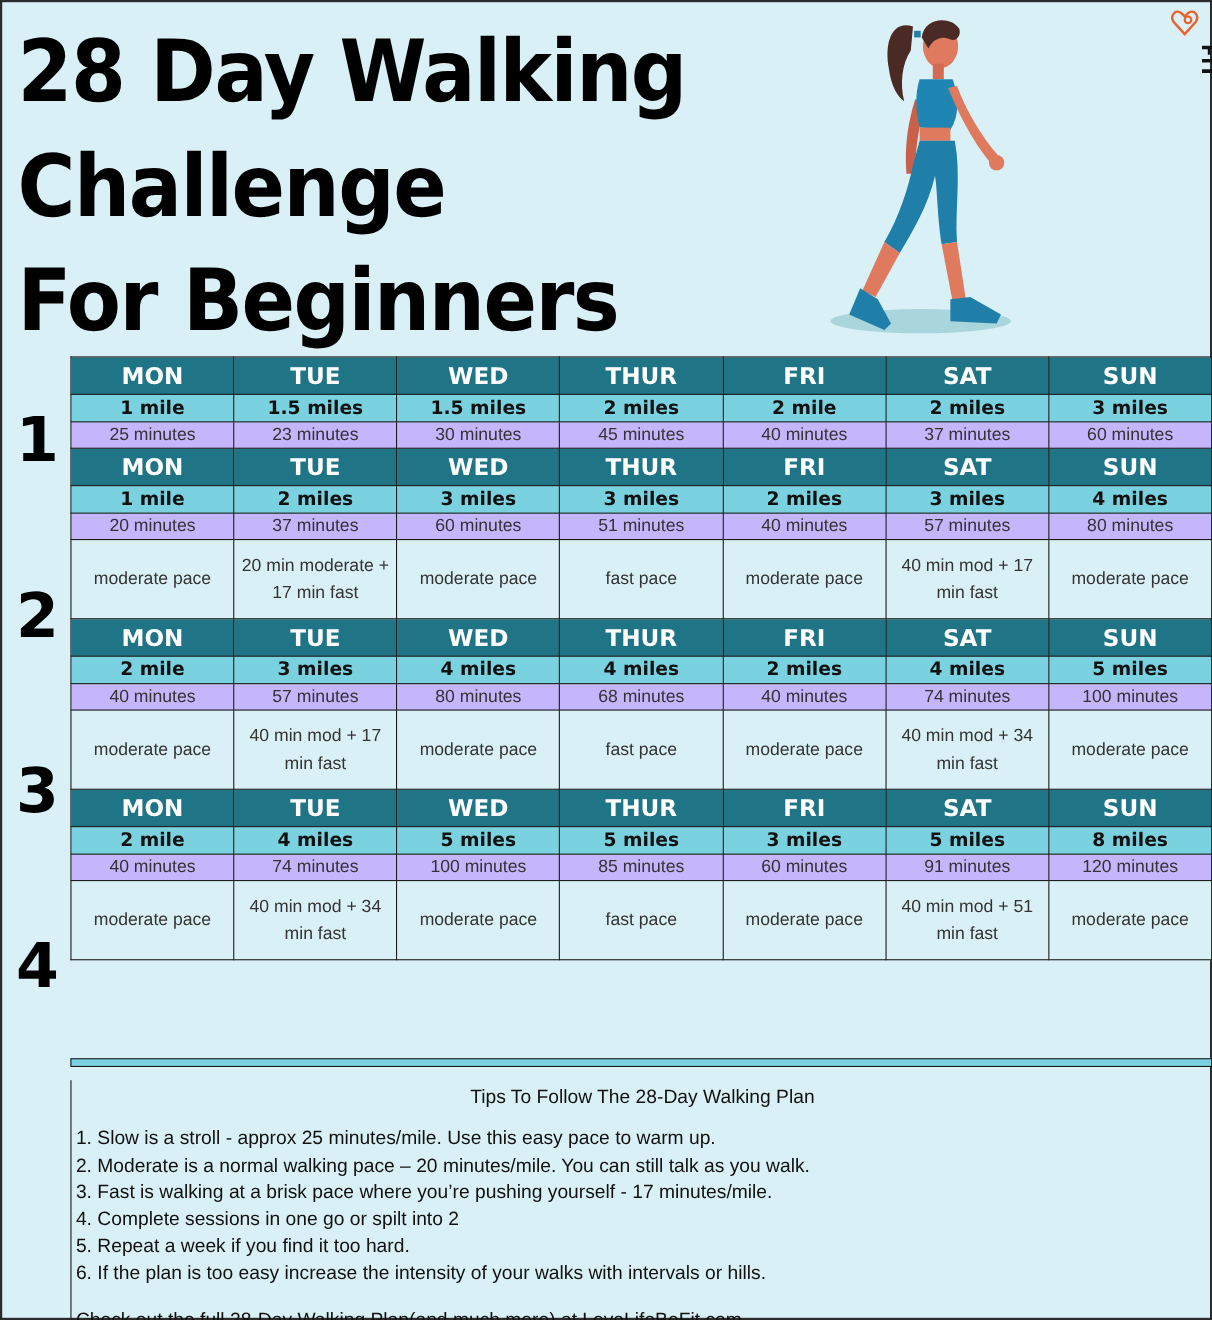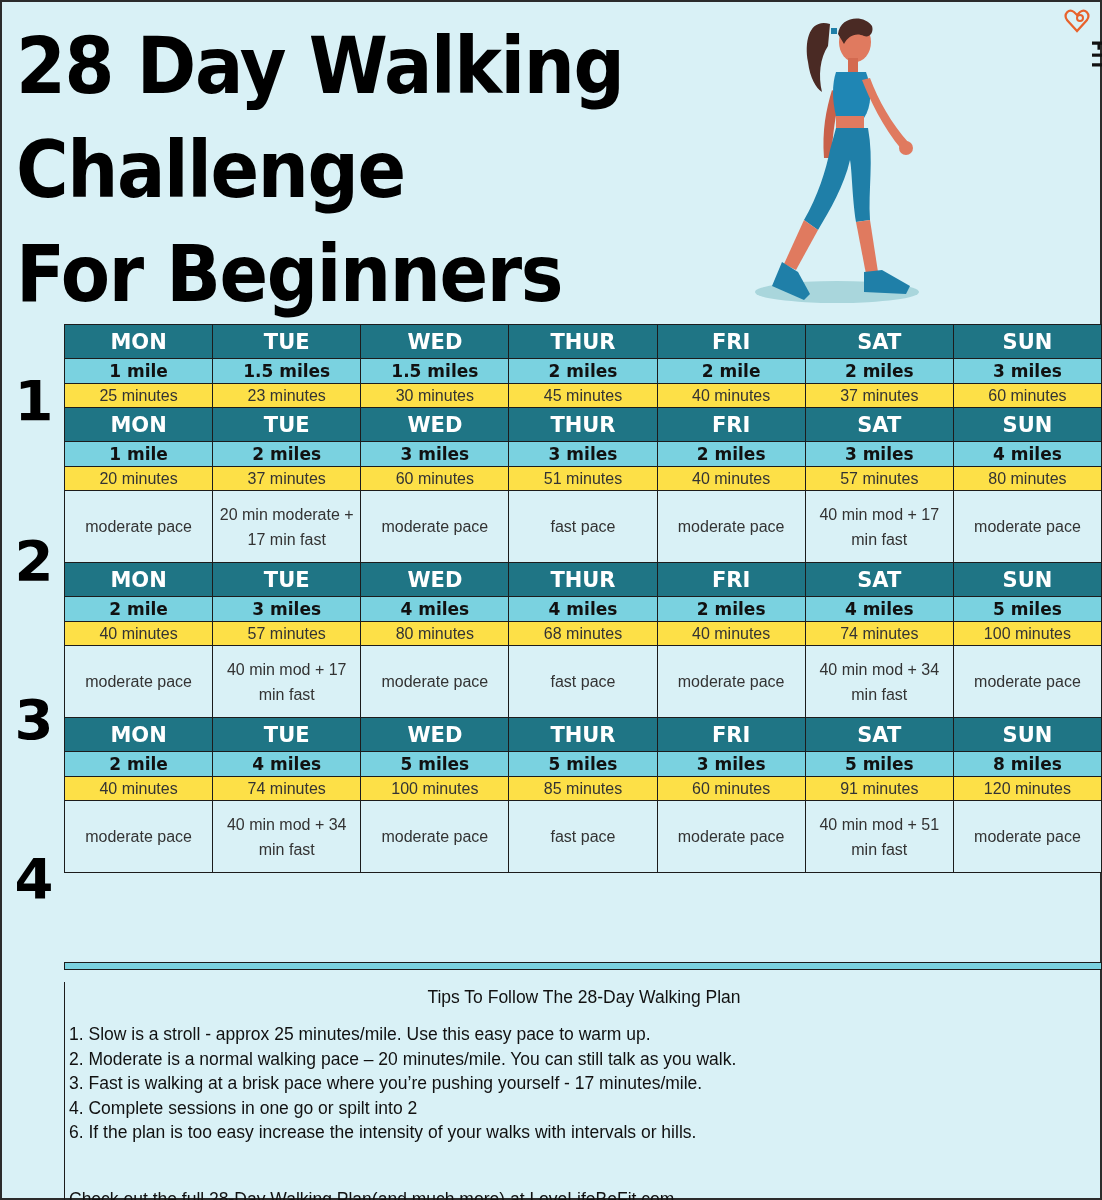--- a/index.html
+++ b/index.html
@@ -51,21 +51,21 @@
     }
     .row-day td {
       background: #1f7585; color: #fff; height: 34px;
       font-family: "DejaVu Sans", sans-serif; font-weight: bold; font-size: 21px;
     }
     .row-dist td {
       background: #7ad2e0; color: #111; height: 25px;
       font-family: "DejaVu Sans", sans-serif; font-weight: bold; font-size: 17px;
     }
     .row-time td {
-      background: #fde047; color: #333; height: 24px;
+      background: #c4b5fd; color: #333; height: 24px;
       font-family: "Liberation Sans", sans-serif; font-size: 16px;
     }
     .row-pace td {
       background: #d9f1f6; color: #333; height: 72px;
       font-family: "Liberation Sans", sans-serif; font-size: 16px; line-height: 25px;
     }
     .tips-bar {
       position: absolute; left: 64px; top: 962px; width: 1038px; height: 8px;
       background: #7ad2e0; border: 1.5px solid #1c1c1c;
     }
@@ -280,16 +280,17 @@
 
 <div class="tips-bar"></div>
 
 <section class="tips">
   <div class="tips-title">Tips To Follow The 28-Day Walking Plan</div>
   <ul class="tips-list">
     <li>1. Slow is a stroll - approx 25 minutes/mile. Use this easy pace to warm up.</li>
     <li>2. Moderate is a normal walking pace – 20 minutes/mile. You can still talk as you walk.</li>
     <li>3. Fast is walking at a brisk pace where you’re pushing yourself - 17 minutes/mile.</li>
     <li>4. Complete sessions in one go or spilt into 2</li>
+    <li>5. Repeat a week if you find it too hard.</li>
     <li>6. If the plan is too easy increase the intensity of your walks with intervals or hills.</li>
   </ul>
   <div class="tips-footer">Check out the full 28-Day Walking Plan(and much more) at LoveLifeBeFit.com</div>
 </section>
 
 </body></html>

